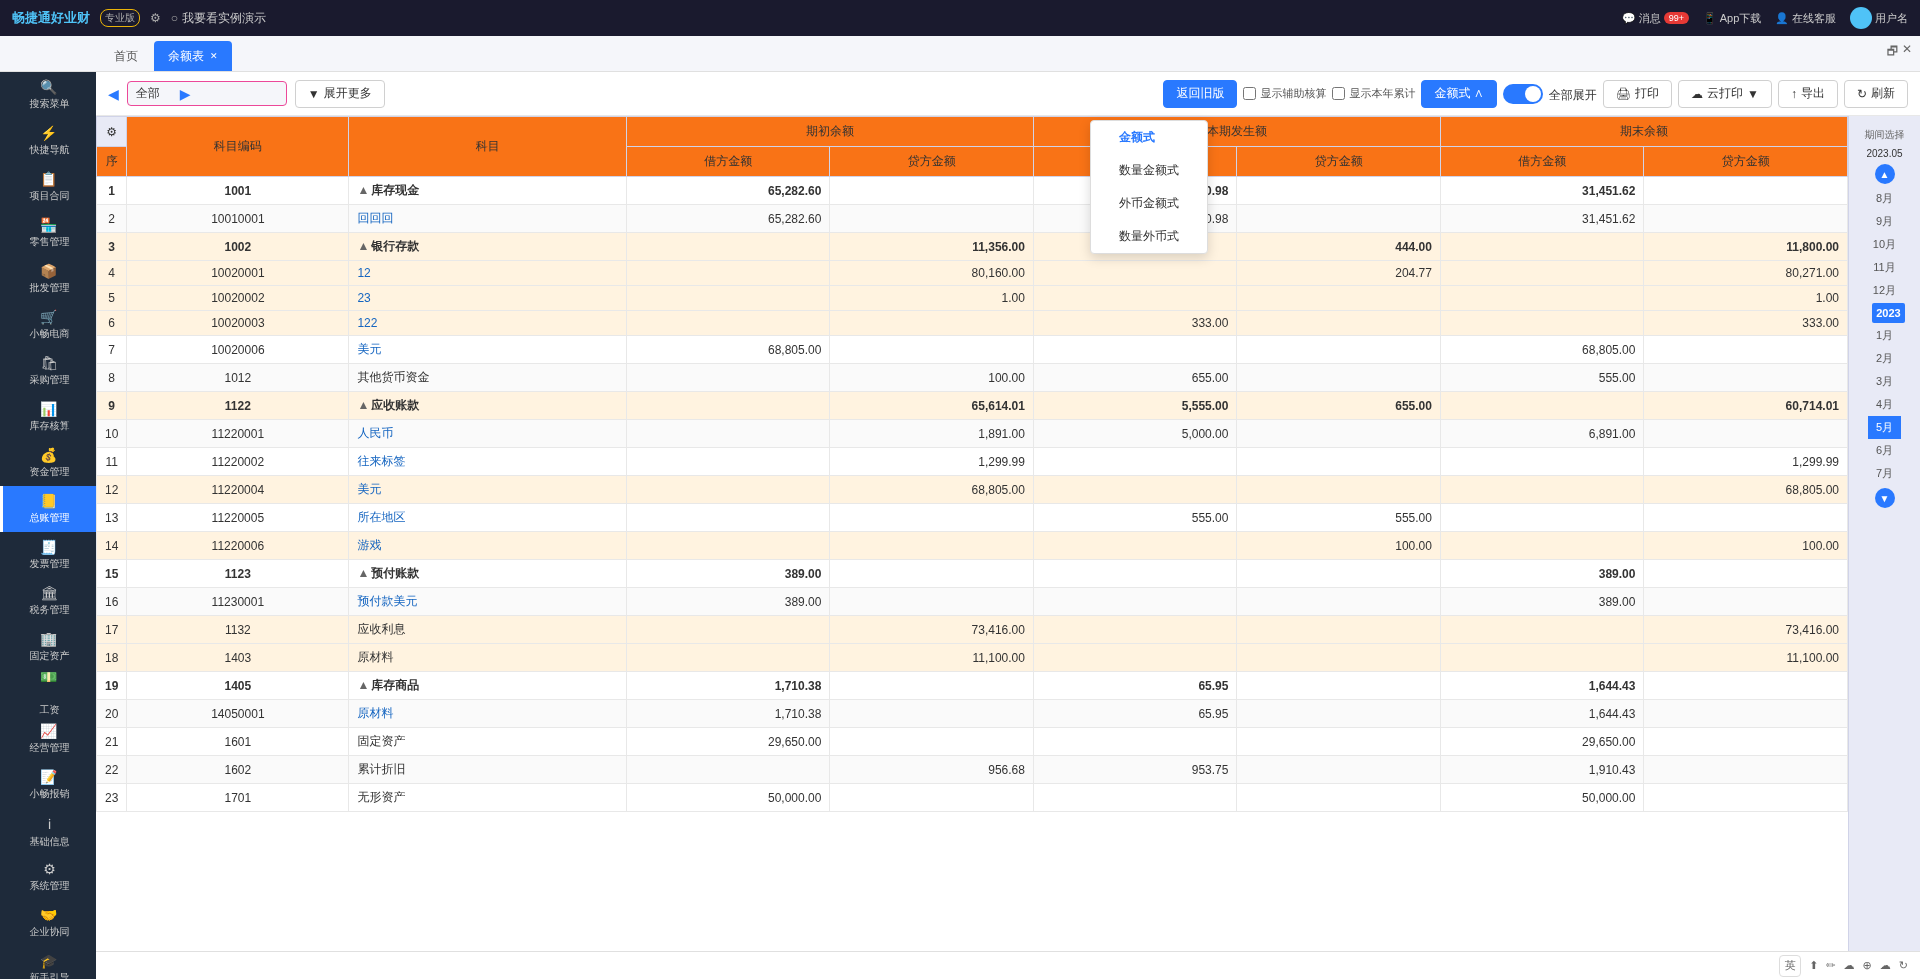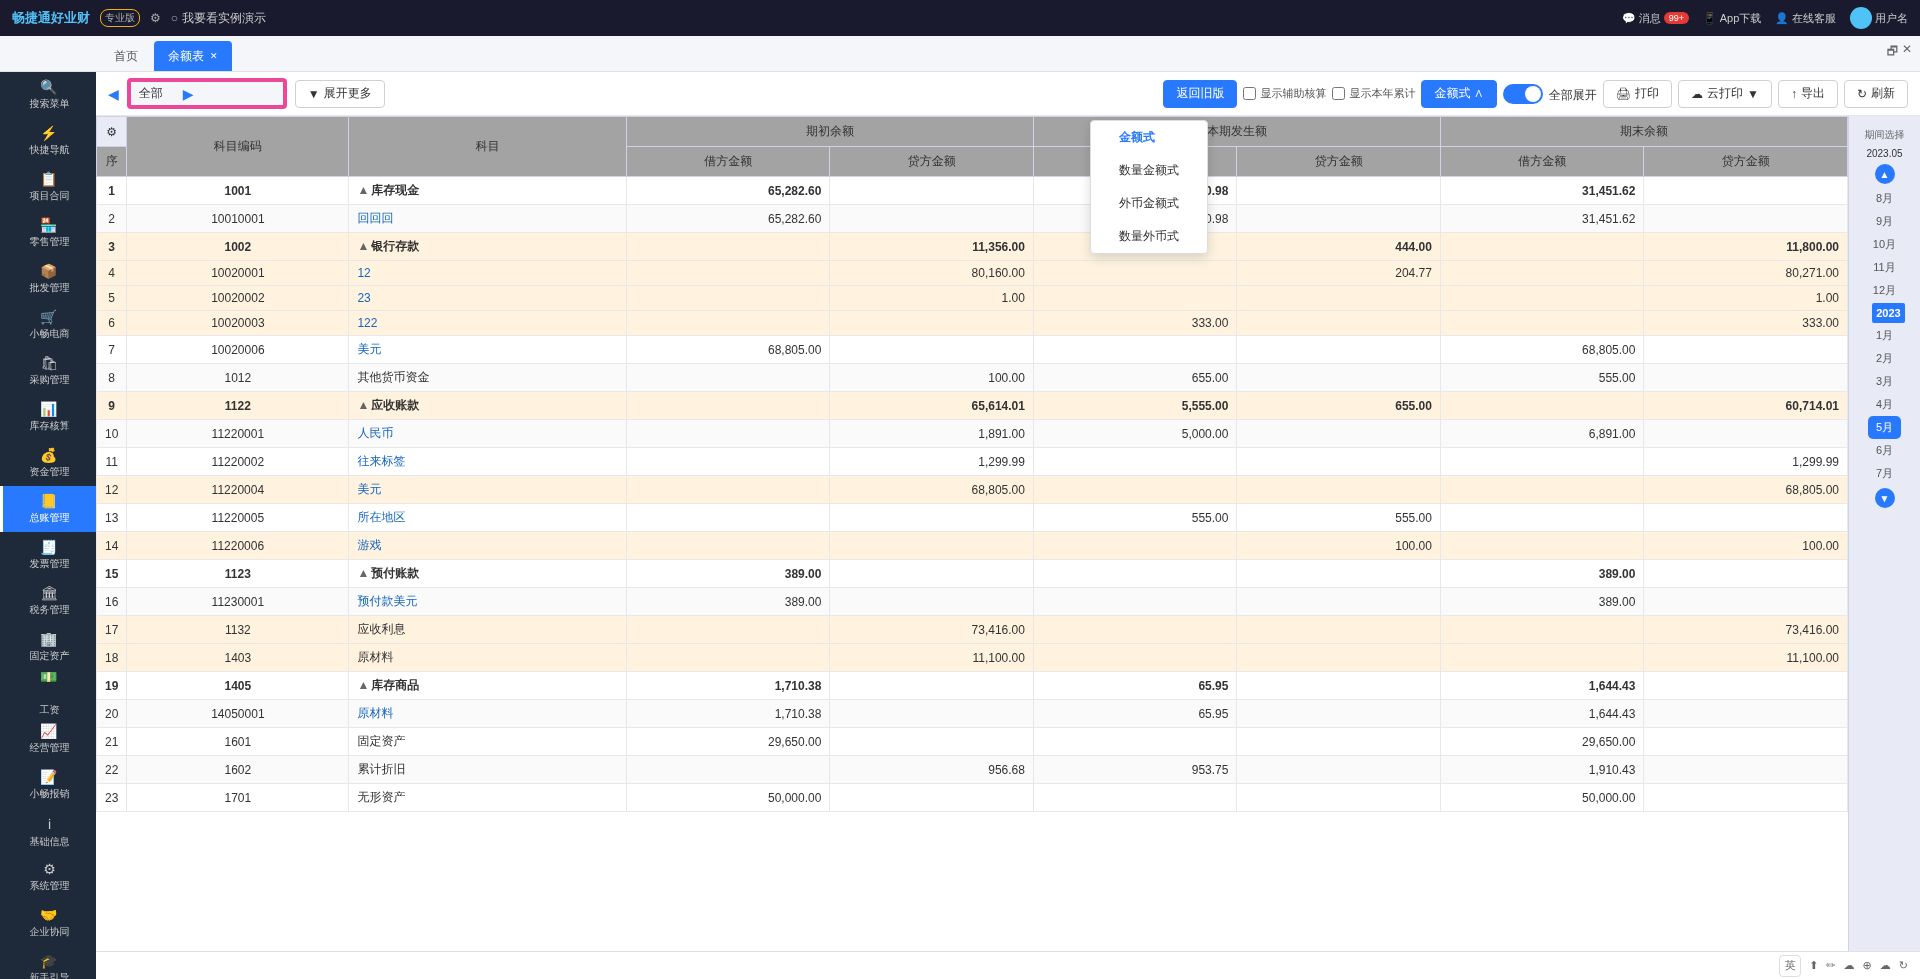--- a/index.html
+++ b/index.html
@@ -72,21 +72,21 @@
       padding: 0 12px;
       gap: 8px;
       border-bottom: 1px solid #e8e8e8;
       flex-shrink: 0;
     }
     .toolbar-search {
       display: flex;
       align-items: center;
       gap: 4px;
       background: #f5f6fa;
-      border: 4px solid #ec4899;
+      border: 1px solid #ec4899;
       border-radius: 4px;
       padding: 3px 8px;
       min-width: 160px;
     }
     .btn {
       height: 28px;
       padding: 0 12px;
       border-radius: 4px;
       border: 1px solid #d0d0d0;
       cursor: pointer;
@@ -105,21 +105,21 @@
 
     
     .toggle-wrap { display: flex; align-items: flex-end; gap: 6px; }
     .toggle { width: 40px; height: 20px; background: #2979ff; border-radius: 10px; position: relative; cursor: pointer; }
     .toggle-knob { width: 16px; height: 16px; background: #fff; border-radius: 50%; position: absolute; top: 2px; right: 2px; }
 
     
     .table-wrap { flex: 1; overflow: auto; background: #fff; }
     table { width: 100%; border-collapse: collapse; font-size: 12px; }
     thead th {
-      background: #a3a3a3;
+      background: #f97316;
       padding: 6px 8px;
       text-align: center;
       font-weight: normal;
       border: 1px solid #d0d3e8;
       white-space: nowrap;
       position: sticky;
       top: 0;
       z-index: 2;
     }
     tbody td {
@@ -149,21 +149,21 @@
       border-left: 1px solid #d0d3e8;
     }
     .month-item {
       width: 100%;
       text-align: center;
       padding: 4px 0;
       cursor: pointer;
       color: #555;
       font-size: 11px;
     }
-    .month-item.active { background: #2979ff; color: #fff; border-radius: 5px; }
+    .month-item.active { background: #2979ff; color: #fff; border-radius: 0; }
     .month-item.current-year { color: #2979ff; font-weight: bold; }
 
     
     .dropdown-overlay {
       position: fixed;
       top: 120px;
       left: 1090px;
       background: #fff;
       border: 1px solid #ddd;
       border-radius: 4px;

